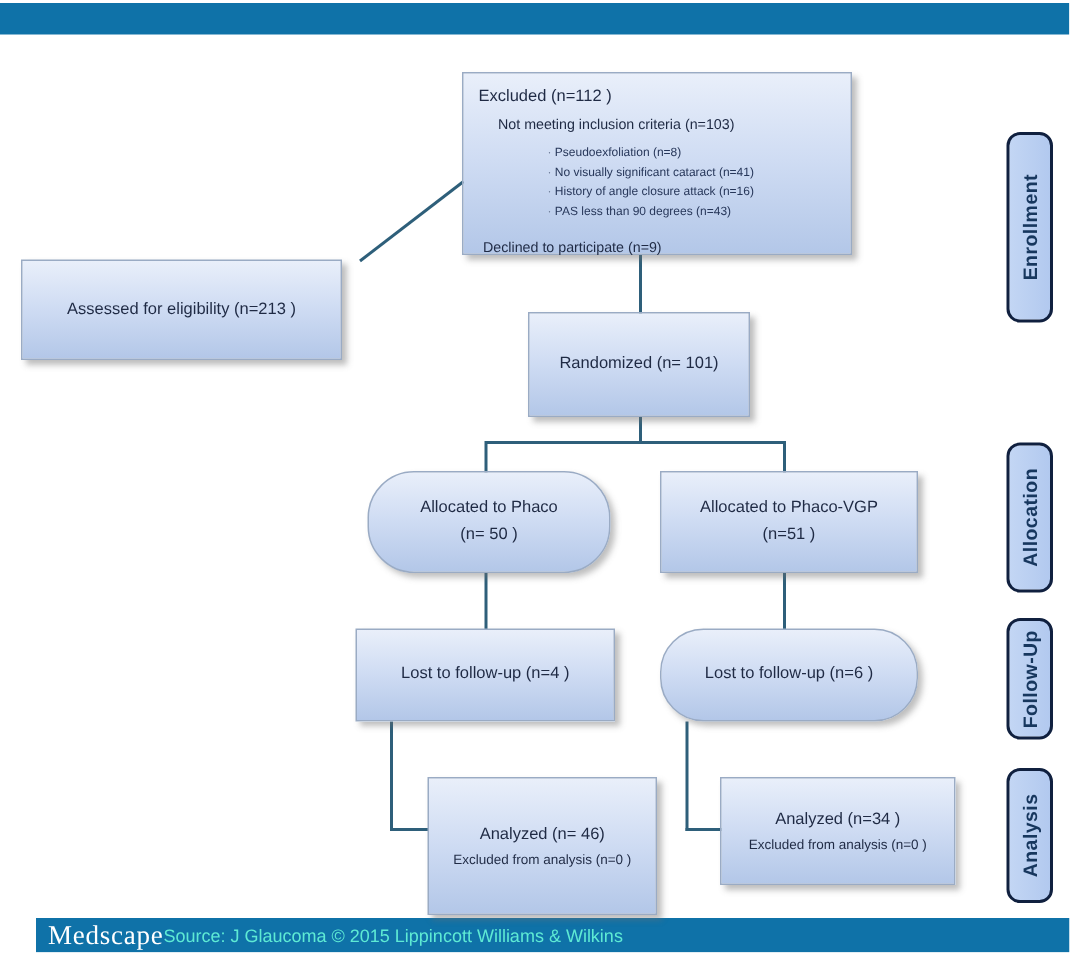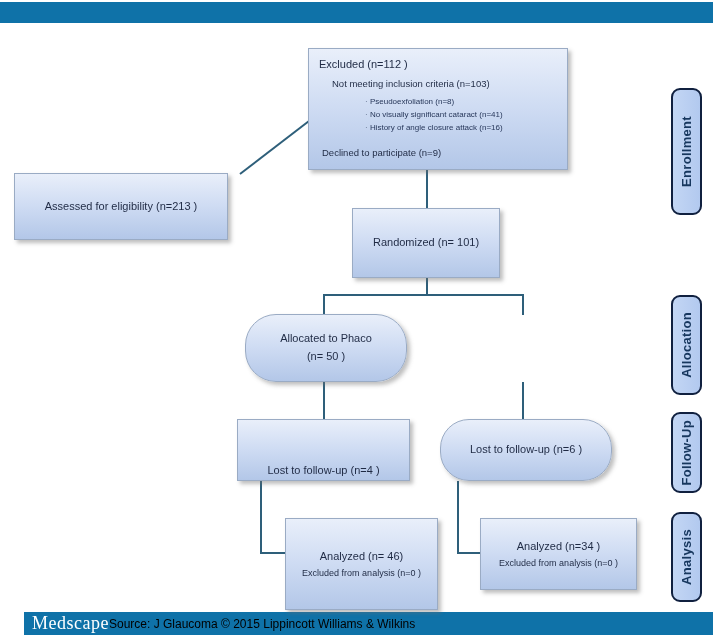--- a/index.html
+++ b/index.html
@@ -18,21 +18,21 @@
     position: absolute; left: 0; top: 612px; width: 713px; height: 23px;
     background: #0f72a8;
     display: flex; align-items: center; 
     box-sizing: border-box; padding: 0 8px; margin-left: 24px;
   }
   .brand {
     color: #ffffff; font-family: "Liberation Serif", serif;
     font-size: 18px; letter-spacing: 0.5px;
   }
   .source {
-    color: #000000; font-size: 12px; font-family: "Liberation Sans", sans-serif;
+    color: #5eead4; font-size: 12px; font-family: "Liberation Sans", sans-serif;
   }
   svg.connectors { position: absolute; left: 0; top: 0; z-index: 1; }
   .fbox {
     position: absolute; z-index: 2;
     background: linear-gradient(180deg, #e9effa 0%, #cfdcf3 48%, #b3c7e8 100%);
     border: 1px solid #9aabc4;
     box-shadow: 3px 3px 4px rgba(110,110,110,0.45);
     box-sizing: border-box;
     color: #1f2a44;
     font-size: 11px;
@@ -91,38 +91,43 @@
       <line x1="457" y1="553" x2="481" y2="553"></line>
     </g>
   </svg>
 
   <div class="fbox excluded-box" style="left:308px; top:48px; width:260px; height:122px;">
     <div class="excl-title">Excluded (n=112 )</div>
     <div class="excl-sub">Not meeting inclusion criteria (n=103)</div>
     <div class="excl-reason">Pseudoexfoliation (n=8)</div>
     <div class="excl-reason">No visually significant cataract (n=41)</div>
     <div class="excl-reason">History of angle closure attack (n=16)</div>
+    <div class="excl-reason">PAS less than 90 degrees (n=43)</div>
     <div class="excl-declined">Declined to participate (n=9)</div>
   </div>
 
   <div class="fbox center" style="left:14px; top:173px; width:214px; height:67px;">
     <span>Assessed for eligibility (n=213 )</span>
   </div>
 
   <div class="fbox center" style="left:352px; top:208px; width:148px; height:70px;">
     <span>Randomized (n= 101)</span>
   </div>
 
   <div class="fbox center" style="left:245px; top:314px; width:162px; height:68px;border-radius:31px;">
     <span>Allocated to Phaco</span>
     <span>(n= 50 )</span>
   </div>
 
+  <div class="fbox center" style="left:440px; top:314px; width:172px; height:68px;">
+    <span>Allocated to Phaco-VGP</span>
+    <span>(n=51 )</span>
+  </div>
 
-  <div class="fbox center" style="left:237px; top:419px; width:173px; height:62px;justify-content:flex-end;">
+  <div class="fbox center" style="left:237px; top:419px; width:173px; height:62px;">
     <span>Lost to follow-up (n=4 )</span>
   </div>
 
   <div class="fbox center" style="left:440px; top:419px; width:172px; height:62px;border-radius:29px;">
     <span>Lost to follow-up (n=6 )</span>
   </div>
 
   <div class="fbox center" style="left:285px; top:518px; width:153px; height:92px;">
     <span>Analyzed (n= 46)</span>
     <span class="sub-line">Excluded from analysis (n=0 )</span>

